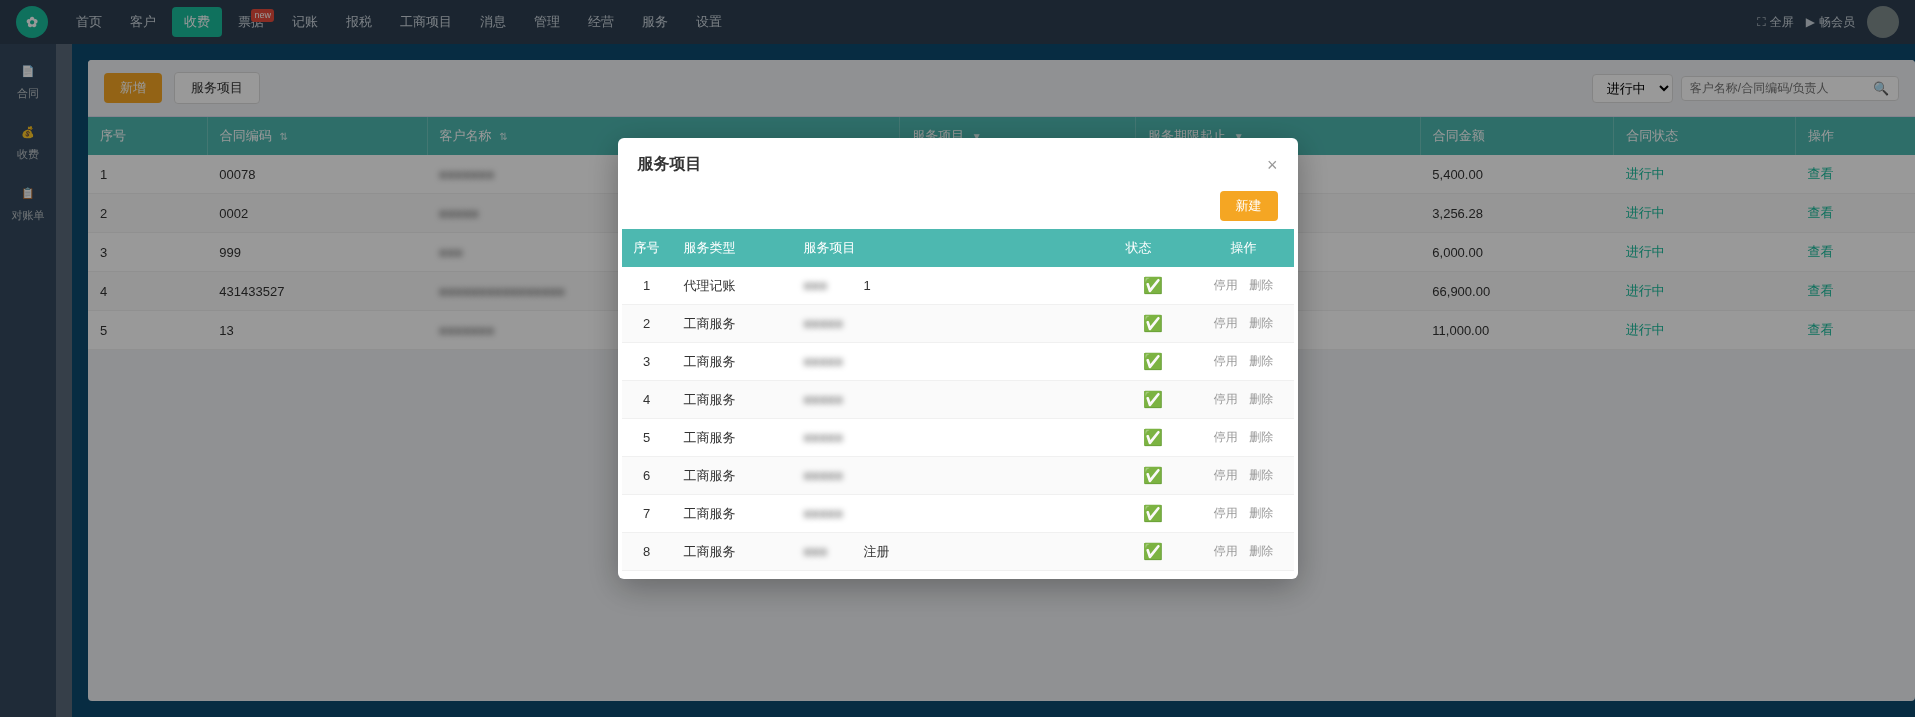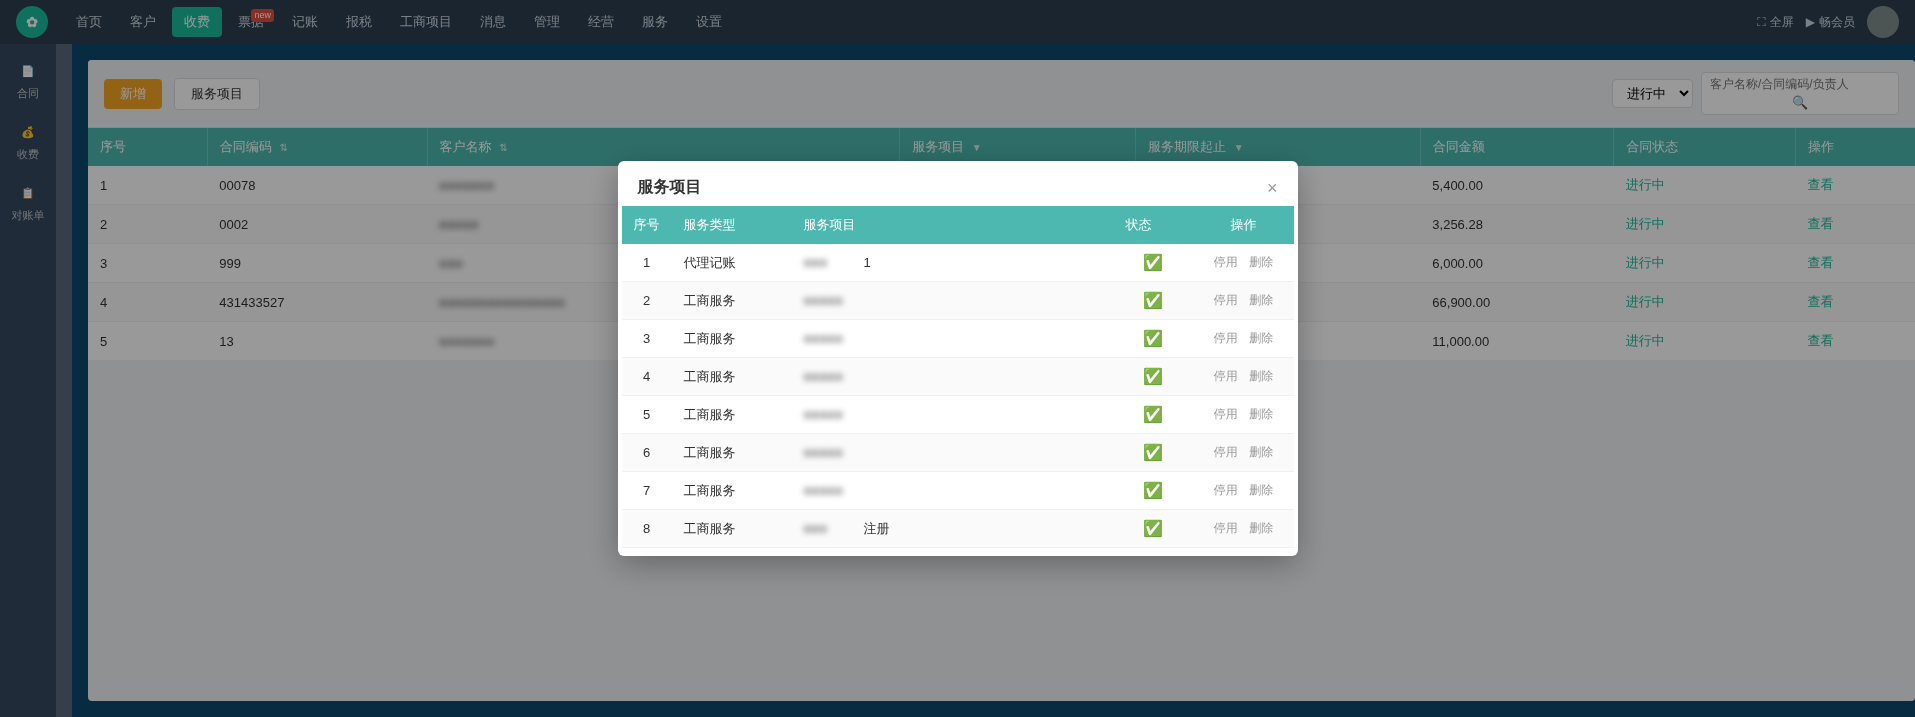--- a/index.html
+++ b/index.html
@@ -82,21 +82,21 @@
       background: white; color: #333; border: 1px solid #ddd;
       padding: 6px 16px; border-radius: 4px; cursor: pointer; font-size: 13px;
     }
     .toolbar-right { margin-left: auto; display: flex; align-items: center; gap: 8px; }
     .status-select {
       border: 1px solid #ddd; border-radius: 4px; padding: 5px 10px;
       font-size: 13px; background: white; cursor: pointer;
     }
     .search-box {
       display: flex; align-items: center; border: 1px solid #ddd;
-      border-radius: 4px; background: white; padding: 4px 8px; gap: 4px; flex-direction: column;
+      border-radius: 4px; background: white; padding: 4px 8px; gap: 4px;
     }
     .search-input {
       border: none; outline: none; font-size: 12px; width: 180px;
       color: #999;
     }
 
     
     .data-table { width: 100%; border-collapse: collapse; }
     .data-table thead tr { background: #4db8b0; color: white; }
     .data-table thead th {
@@ -296,20 +296,23 @@
     </div>
   </div>
 </div>
 
 <div class="overlay">
   <div class="modal">
     <div class="modal-header">
       <span class="modal-title">服务项目</span>
       <span class="modal-close">×</span>
     </div>
+    <div class="modal-toolbar">
+      <button class="btn-modal-new">新建</button>
+    </div>
     <div class="modal-table-wrap">
       <table class="modal-table">
         <thead>
           <tr>
             <th style="width:50px;">序号</th>
             <th style="width:120px;">服务类型</th>
             <th>服务项目</th>
             <th style="width:80px; ">状态</th>
             <th style="width:100px; text-align:center;">操作</th>
           </tr>

